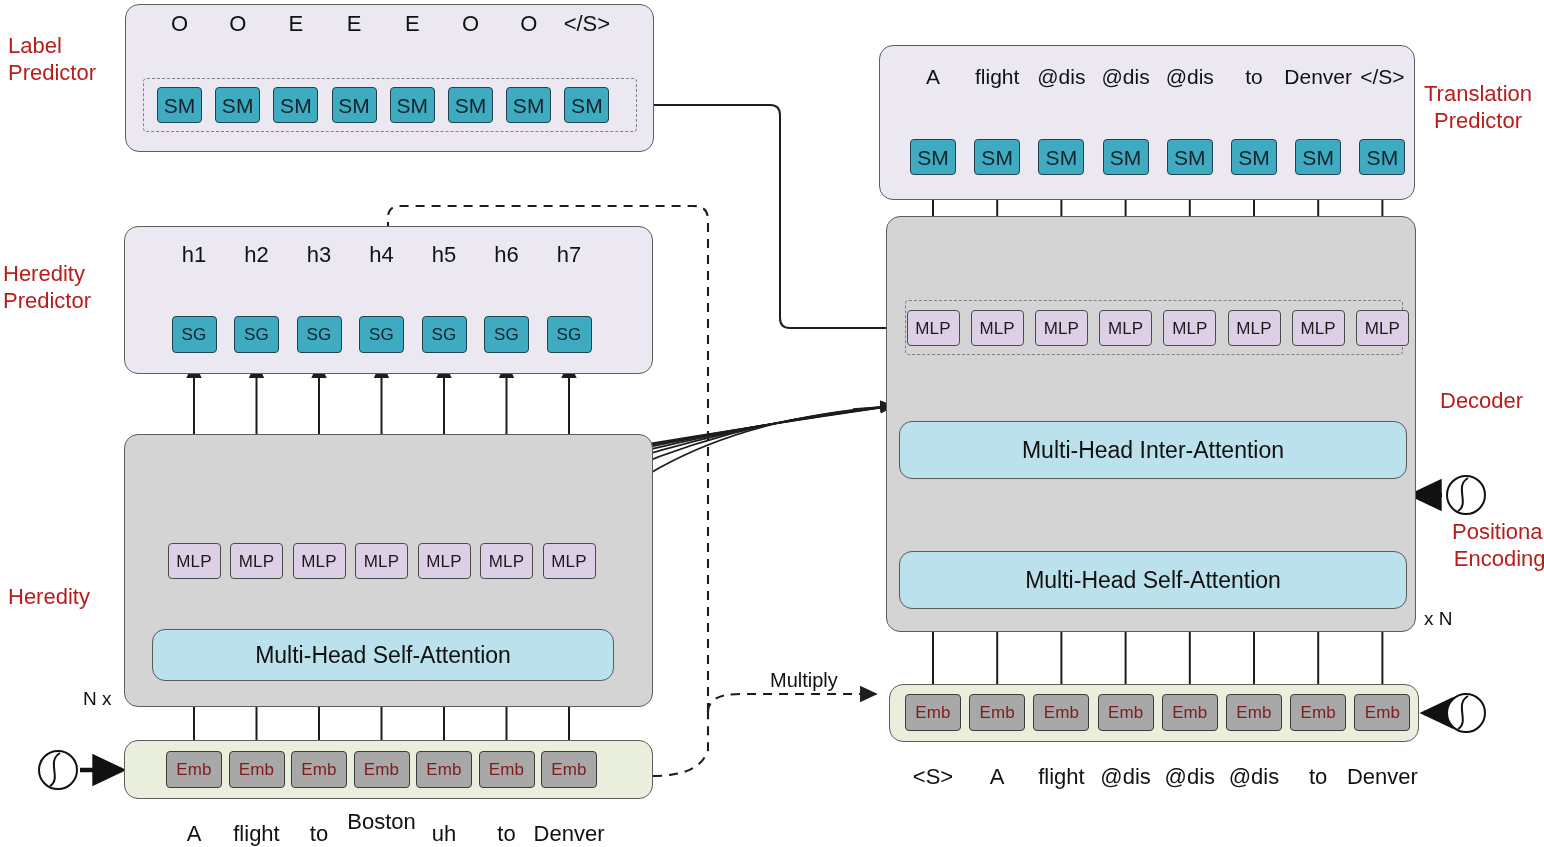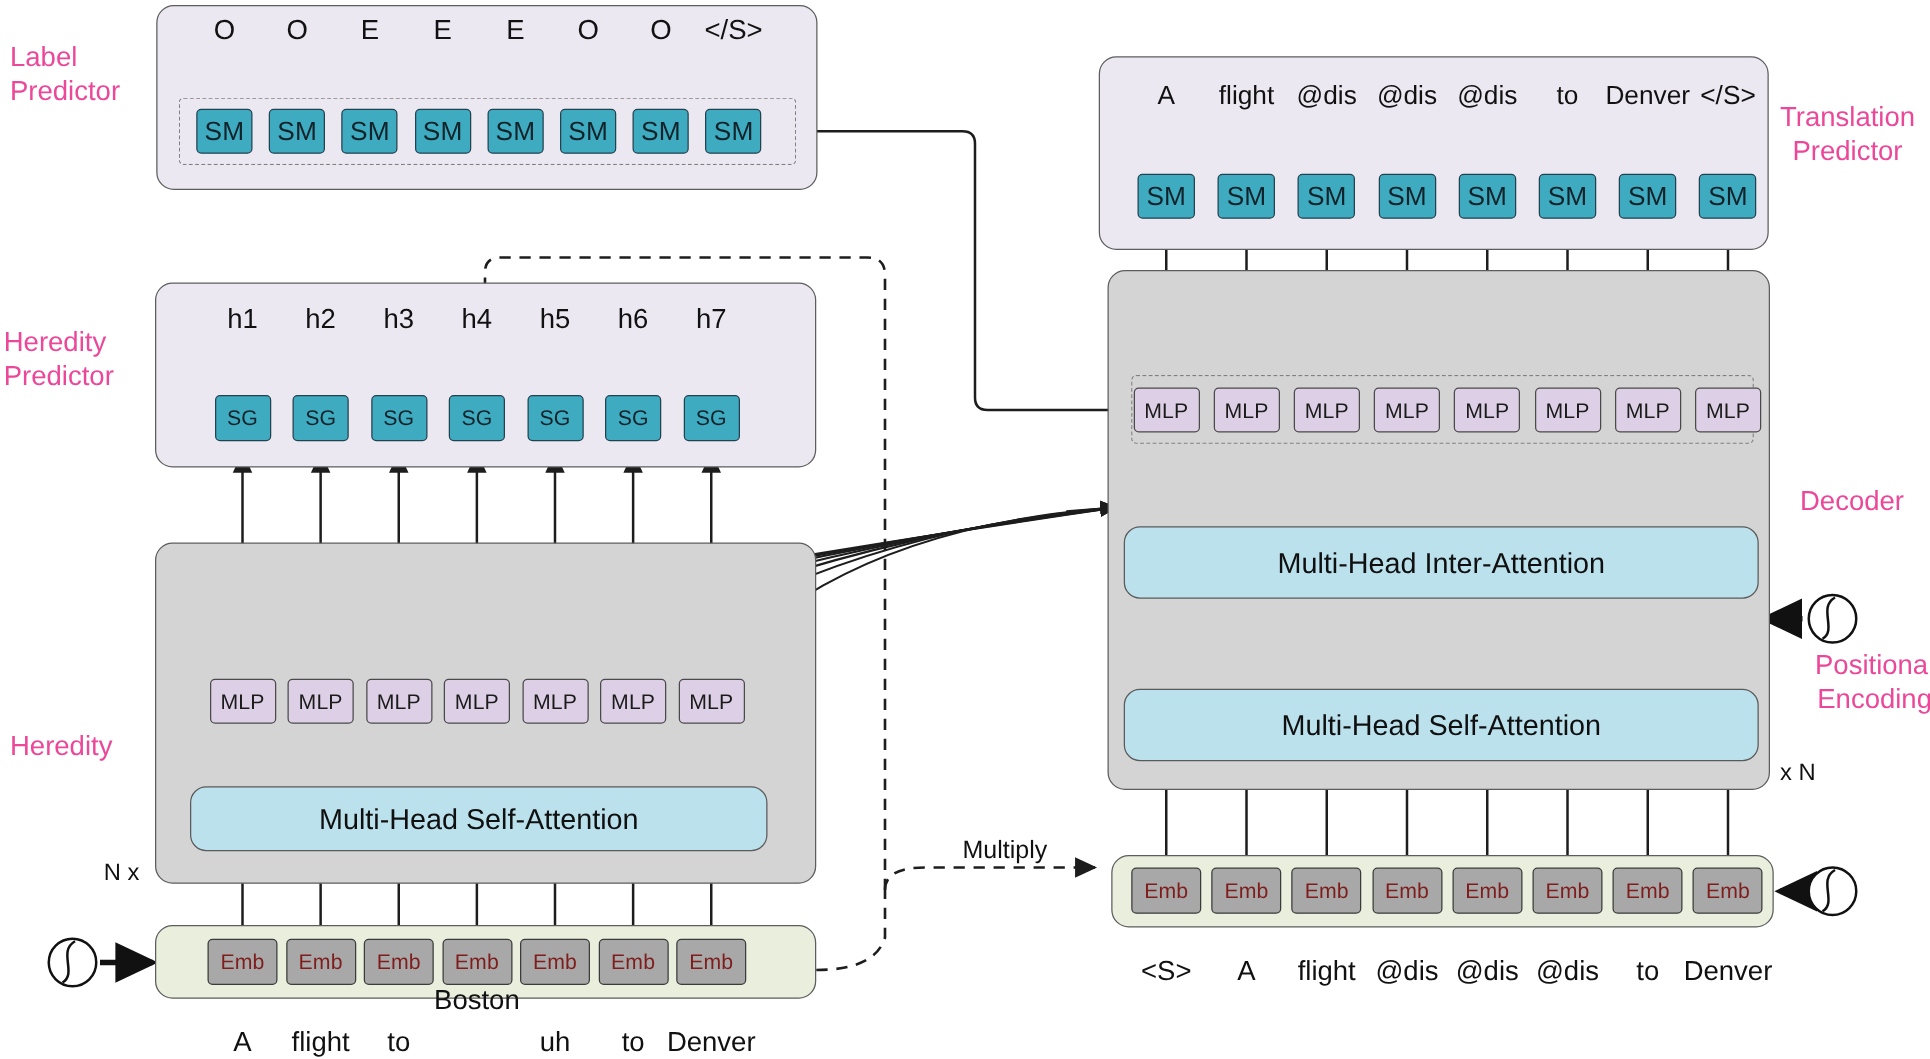--- a/index.html
+++ b/index.html
@@ -92,21 +92,21 @@
     text-align: center;
     white-space: nowrap;
     line-height: 1.05;
     color: #111;
   }
   .tok-sm { font-size: 21px; }
   .side-label {
     position: absolute;
     font-size: 22px;
     line-height: 1.24;
-    color: #ec4899;
+    color: #b91c1c;
     white-space: nowrap;
   }
   .side-label.ctr { text-align: center; }
   .small-label {
     position: absolute;
     font-size: 19px;
     color: #111;
     white-space: nowrap;
   }
   svg.overlay {
@@ -342,21 +342,21 @@
       <div class="unit unit-mlp" style="left: 417.5px; top: 543px; width: 53px; height: 36px;">MLP</div>
       <div class="unit unit-mlp" style="left: 480px; top: 543px; width: 53px; height: 36px;">MLP</div>
       <div class="unit unit-mlp" style="left: 542.5px; top: 543px; width: 53px; height: 36px;">MLP</div>
       <div class="unit unit-emb" style="left: 166px; top: 751px; width: 56px; height: 37px;">Emb</div>
       <div class="tok" style="left: 139px; top: 822px; width: 110px;">A</div>
       <div class="unit unit-emb" style="left: 228.5px; top: 751px; width: 56px; height: 37px;">Emb</div>
       <div class="tok" style="left: 201.5px; top: 822px; width: 110px;">flight</div>
       <div class="unit unit-emb" style="left: 291px; top: 751px; width: 56px; height: 37px;">Emb</div>
       <div class="tok" style="left: 264px; top: 822px; width: 110px;">to</div>
       <div class="unit unit-emb" style="left: 353.5px; top: 751px; width: 56px; height: 37px;">Emb</div>
-      <div class="tok" style="left: 326.5px; top: 788px; width: 110px;">Boston</div>
+      <div class="tok" style="left: 326.5px; top: 810px; width: 110px;">Boston</div>
       <div class="unit unit-emb" style="left: 416px; top: 751px; width: 56px; height: 37px;">Emb</div>
       <div class="tok" style="left: 389px; top: 822px; width: 110px;">uh</div>
       <div class="unit unit-emb" style="left: 478.5px; top: 751px; width: 56px; height: 37px;">Emb</div>
       <div class="tok" style="left: 451.5px; top: 822px; width: 110px;">to</div>
       <div class="unit unit-emb" style="left: 541px; top: 751px; width: 56px; height: 37px;">Emb</div>
       <div class="tok" style="left: 514px; top: 822px; width: 110px;">Denver</div>
       <div class="unit unit-sm tok-sm" style="left: 910px; top: 139px; width: 46px; height: 36px;">SM</div>
       <div class="tok" style="left: 893px; top: 66px; width: 80px; font-size: 21px;">A</div>
       <div class="unit unit-sm tok-sm" style="left: 974.2px; top: 139px; width: 46px; height: 36px;">SM</div>
       <div class="tok" style="left: 957.2px; top: 66px; width: 80px; font-size: 21px;">flight</div>

